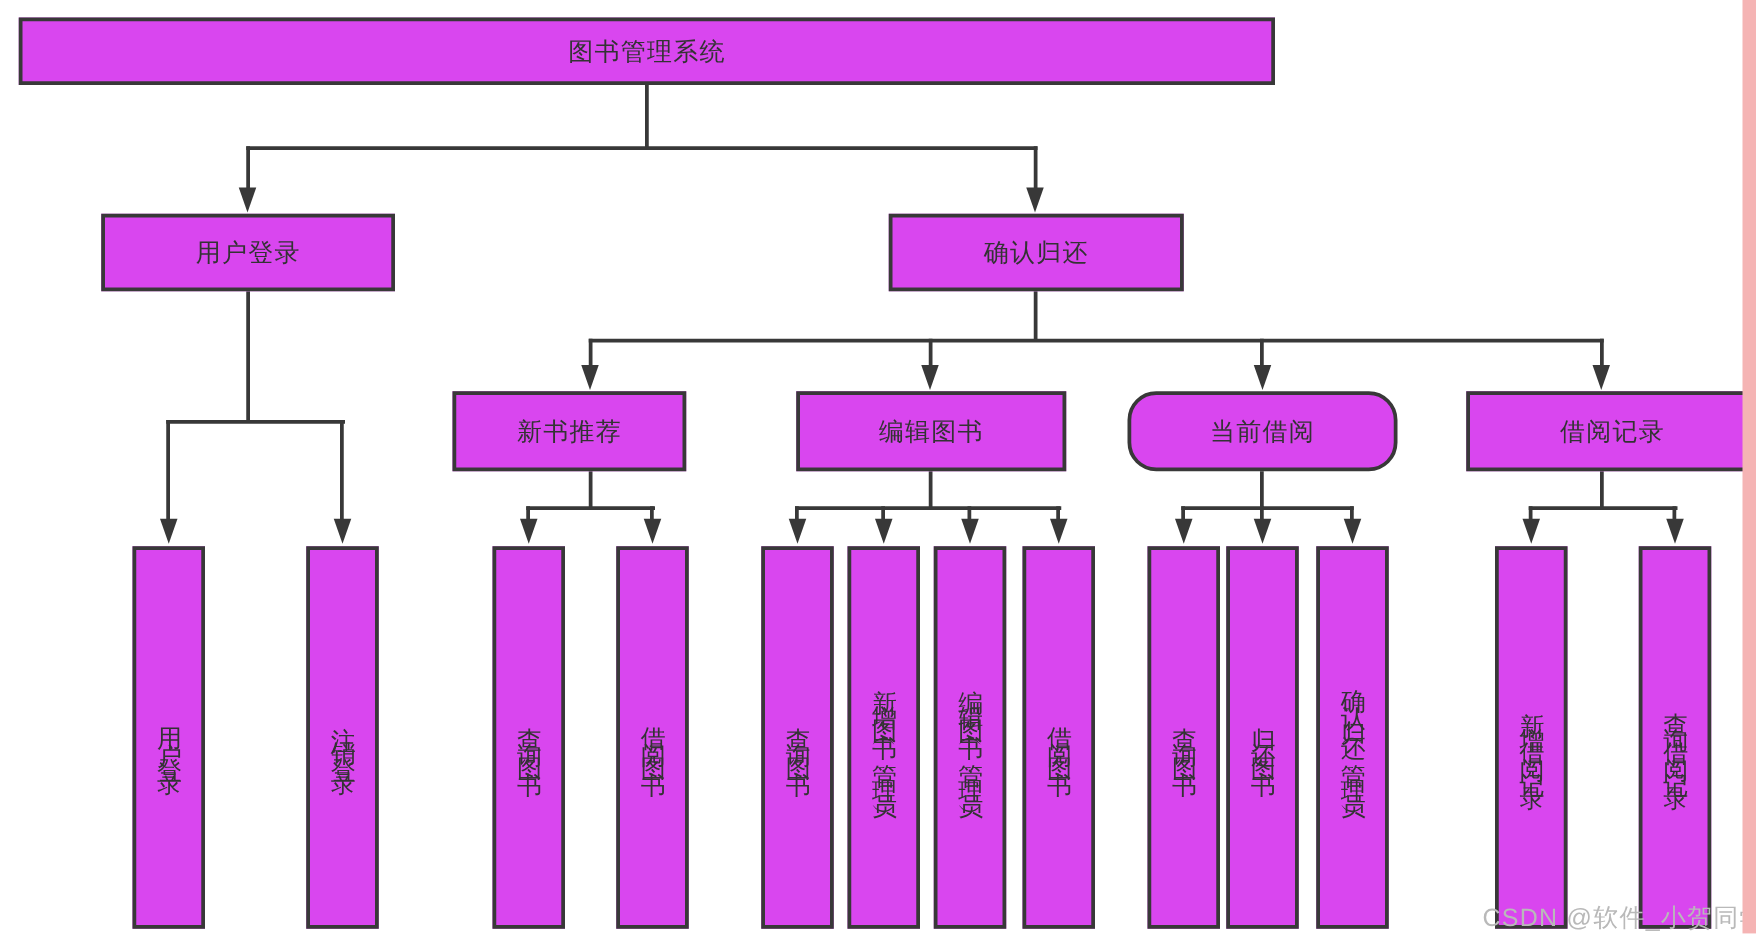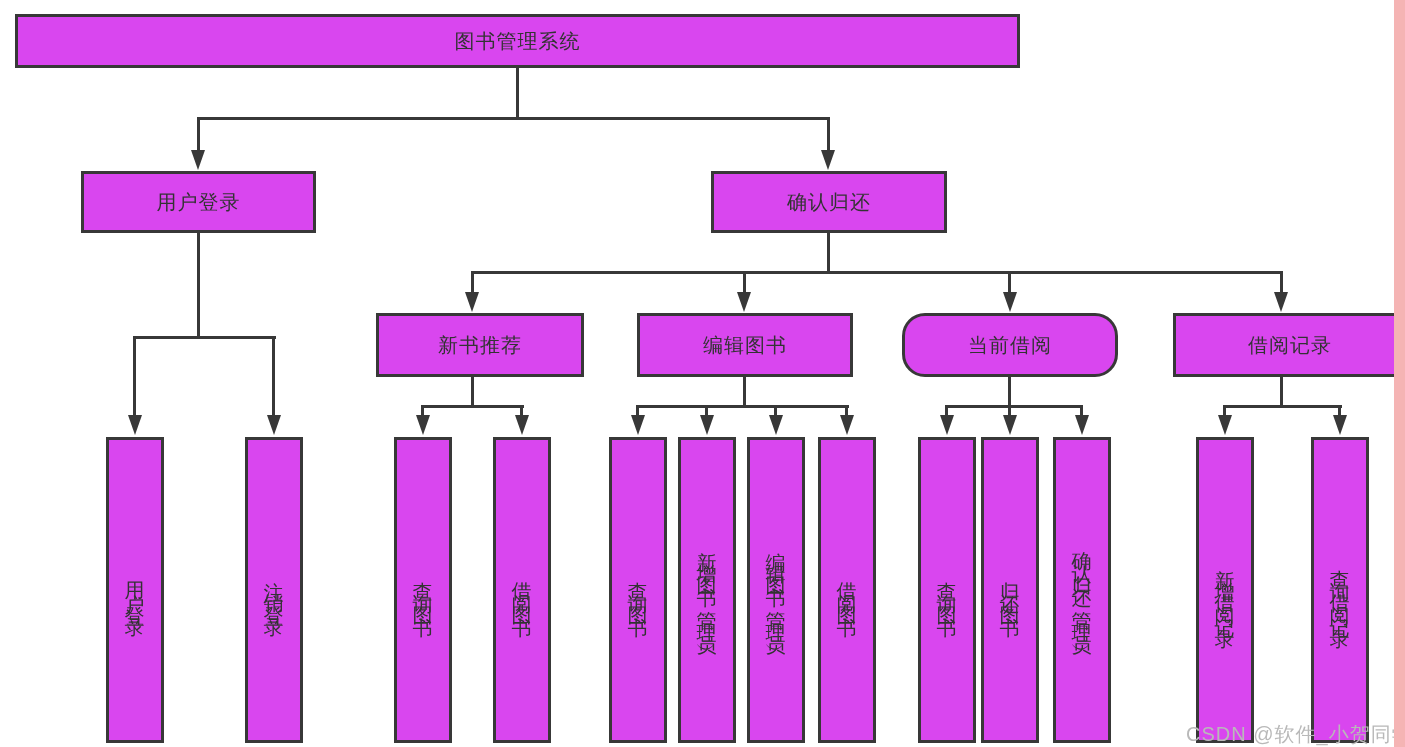--- a/index.html
+++ b/index.html
@@ -93,21 +93,21 @@
   <div id="nodes-layer">
       <div class="node" style="left: 15px; top: 14px; width: 1005px; height: 54px;">
         <span class="lbl">图书管理系统</span>
       </div>
       <div class="node" style="left: 81px; top: 171px; width: 235px; height: 62px;">
         <span class="lbl">用户登录</span>
       </div>
       <div class="node" style="left: 711px; top: 171px; width: 236px; height: 62px;">
         <span class="lbl">确认归还</span>
       </div>
-      <div class="node" style="left: 376px; top: 313px; width: 208px; height: 64px;">
+      <div class="node" style="left: 362px; top: 313px; width: 187px; height: 64px;">
         <span class="lbl">新书推荐</span>
       </div>
       <div class="node" style="left: 637px; top: 313px; width: 216px; height: 64px;">
         <span class="lbl">编辑图书</span>
       </div>
       <div class="node" style="left: 902px; top: 313px; width: 216px; height: 64px; border-radius: 23px;">
         <span class="lbl">当前借阅</span>
       </div>
       <div class="node" style="left: 1173px; top: 313px; width: 234px; height: 64px;">
         <span class="lbl">借阅记录</span>

